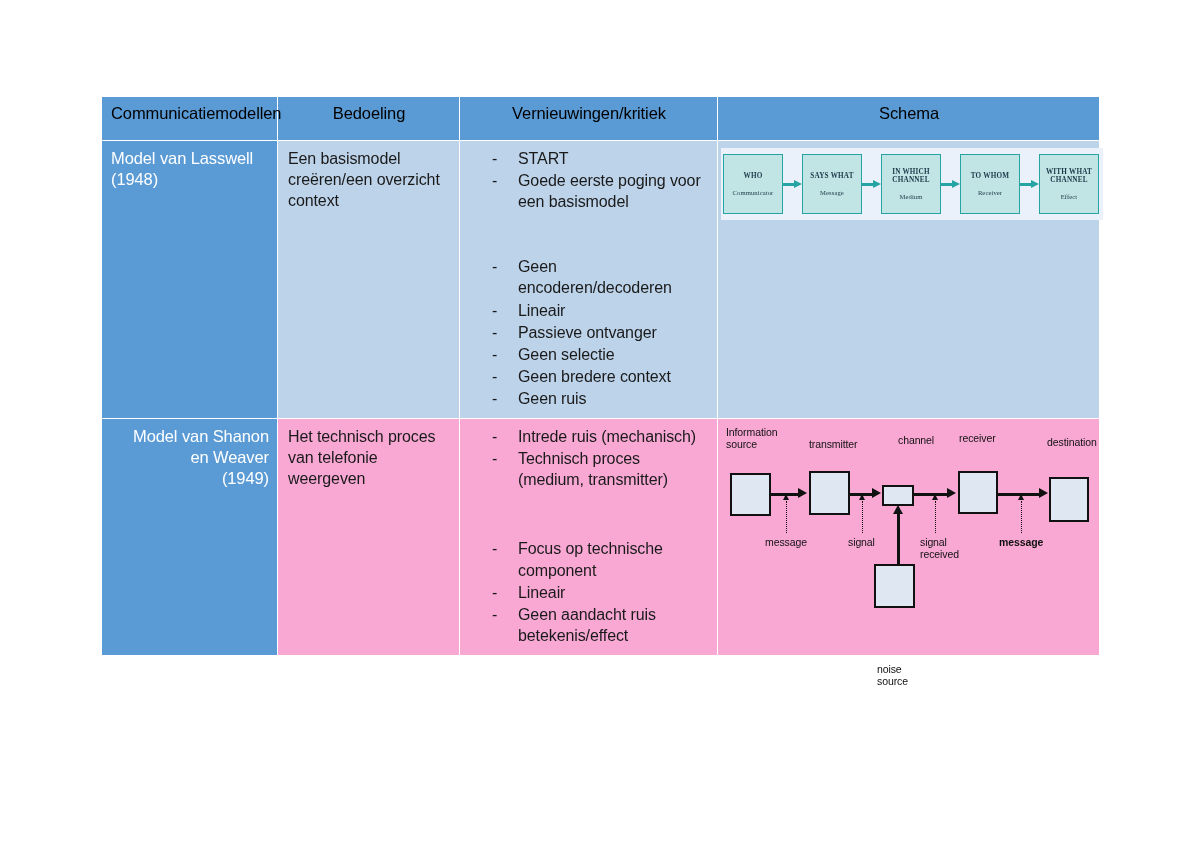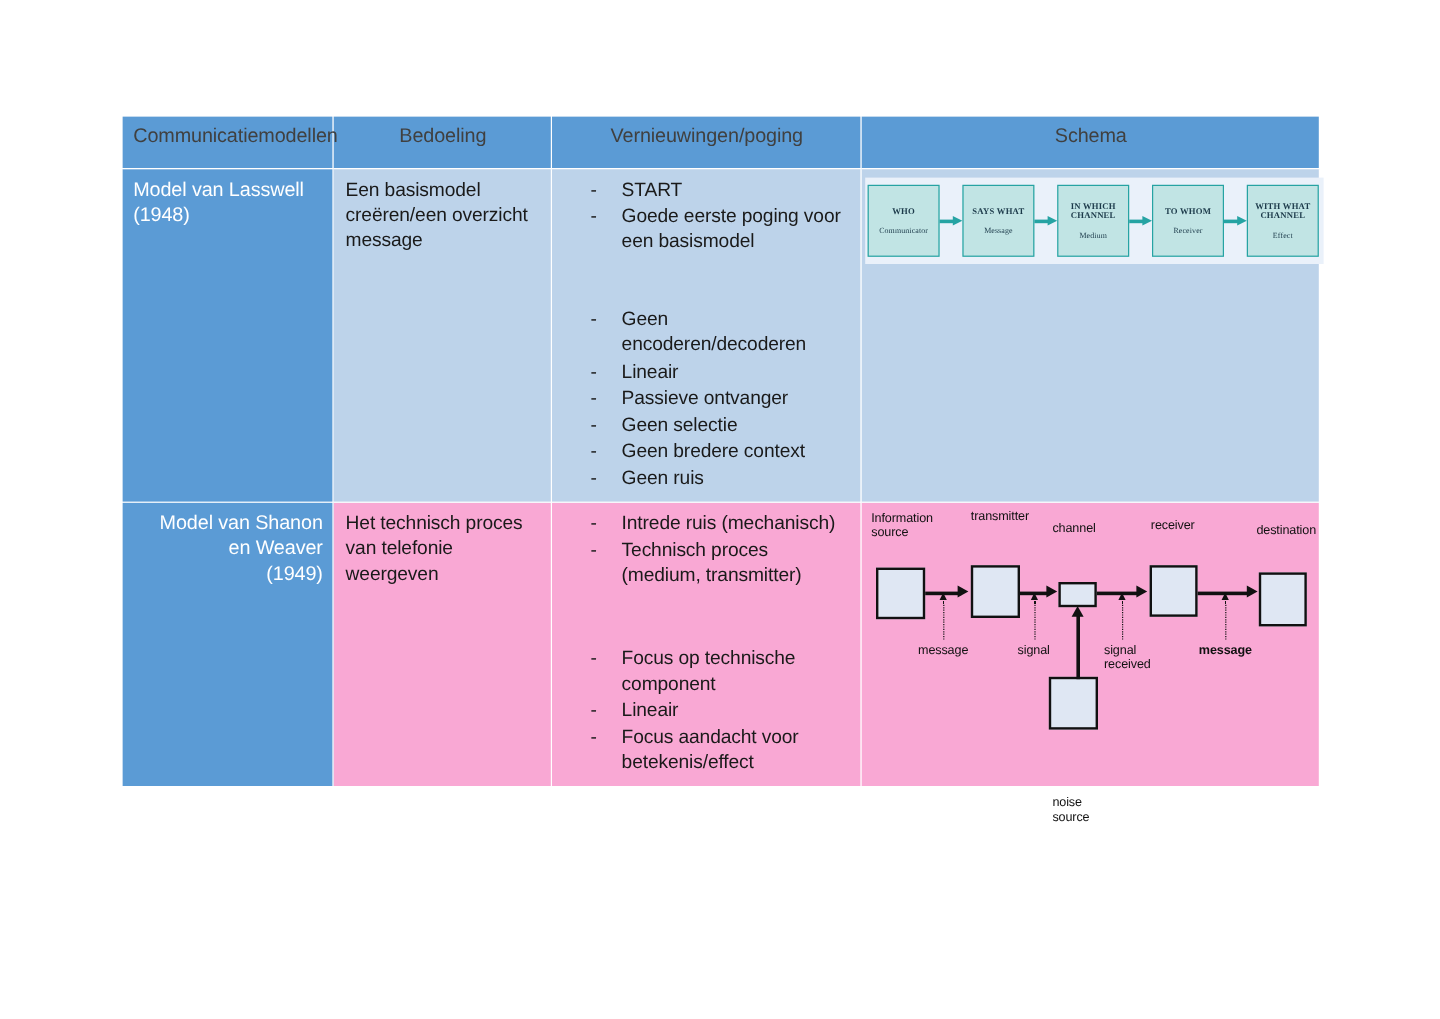--- a/index.html
+++ b/index.html
@@ -41,21 +41,21 @@
     border: 1px solid #ffffff;
   }
   col.c1 { width: 176px; }
   col.c2 { width: 182px; }
   col.c3 { width: 258px; }
   col.c4 { width: 382px; }
 
   
   .hdr {
     background: #5b9bd5;
-    color: #404040;
+    color: #000000;
     height: 44px;
   }
   .hdr .cellpad {
     padding: 6px 8px 4px 9px;
     font-size: 16.5px;
     line-height: 1.28;
     font-weight: 400;
     letter-spacing: -0.1px;
   }
 
@@ -245,38 +245,38 @@
 
       <thead>
         <tr class="hdr">
           <th>
             <div class="cellpad">Communicatiemodellen</div>
           </th>
           <th>
             <div class="cellpad">Bedoeling</div>
           </th>
           <th>
-            <div class="cellpad">Vernieuwingen/poging</div>
+            <div class="cellpad">Vernieuwingen/kritiek</div>
           </th>
           <th>
             <div class="cellpad">Schema</div>
           </th>
         </tr>
       </thead>
 
       <tbody>
 
         <tr class="r1">
           <td class="rowlabel">
             <div class="cellpad" style="white-space:pre-line;">Model van Lasswell
 (1948)</div>
           </td>
 
           <td class="body">
-            <div class="cellpad">Een basismodel creëren/een overzicht message</div>
+            <div class="cellpad">Een basismodel creëren/een overzicht context</div>
           </td>
 
           <td class="body">
             <div class="cellpad">
               <ul class="dash">
                 <li>START</li>
                 <li>Goede eerste poging voor een basismodel</li>
               </ul>
               <ul class="dash">
                 <li class="gap">Geen encoderen/decoderen</li>
@@ -339,33 +339,33 @@
 
           <td class="body">
             <div class="cellpad">
               <ul class="dash">
                 <li>Intrede ruis (mechanisch)</li>
                 <li>Technisch proces (medium, transmitter)</li>
               </ul>
               <ul class="dash">
                 <li class="gap2">Focus op technische component</li>
                 <li>Lineair</li>
-                <li>Focus aandacht voor betekenis/effect</li>
+                <li>Geen aandacht ruis betekenis/effect</li>
               </ul>
             </div>
           </td>
 
           <td class="body schema-cell">
             <div class="cellpad">
               <div class="sw">
 
                 <div class="lbl" style="left:4px;  top:2px;">Information
 source</div>
-                <div class="lbl" style="left:87px; top:0;">transmitter</div>
-                <div class="lbl" style="left:155px;top:10px;">channel</div>
+                <div class="lbl" style="left:87px; top:14px;">transmitter</div>
+                <div class="lbl" style="left:176px;top:10px;">channel</div>
                 <div class="lbl" style="left:237px;top:8px;">receiver</div>
                 <div class="lbl" style="left:325px;top:12px;">destination</div>
 
                 <div class="box" style="left:8px;  top:48px; width:41px; height:43px;"></div>
                 <div class="box" style="left:87px; top:46px; width:41px; height:44px;"></div>
                 <div class="box" style="left:160px;top:60px; width:32px; height:21px;"></div>
                 <div class="box" style="left:236px;top:46px; width:40px; height:43px;"></div>
                 <div class="box" style="left:327px;top:52px; width:40px; height:45px;"></div>
                 <div class="box" style="left:152px;top:139px;width:41px; height:44px;"></div>
 

